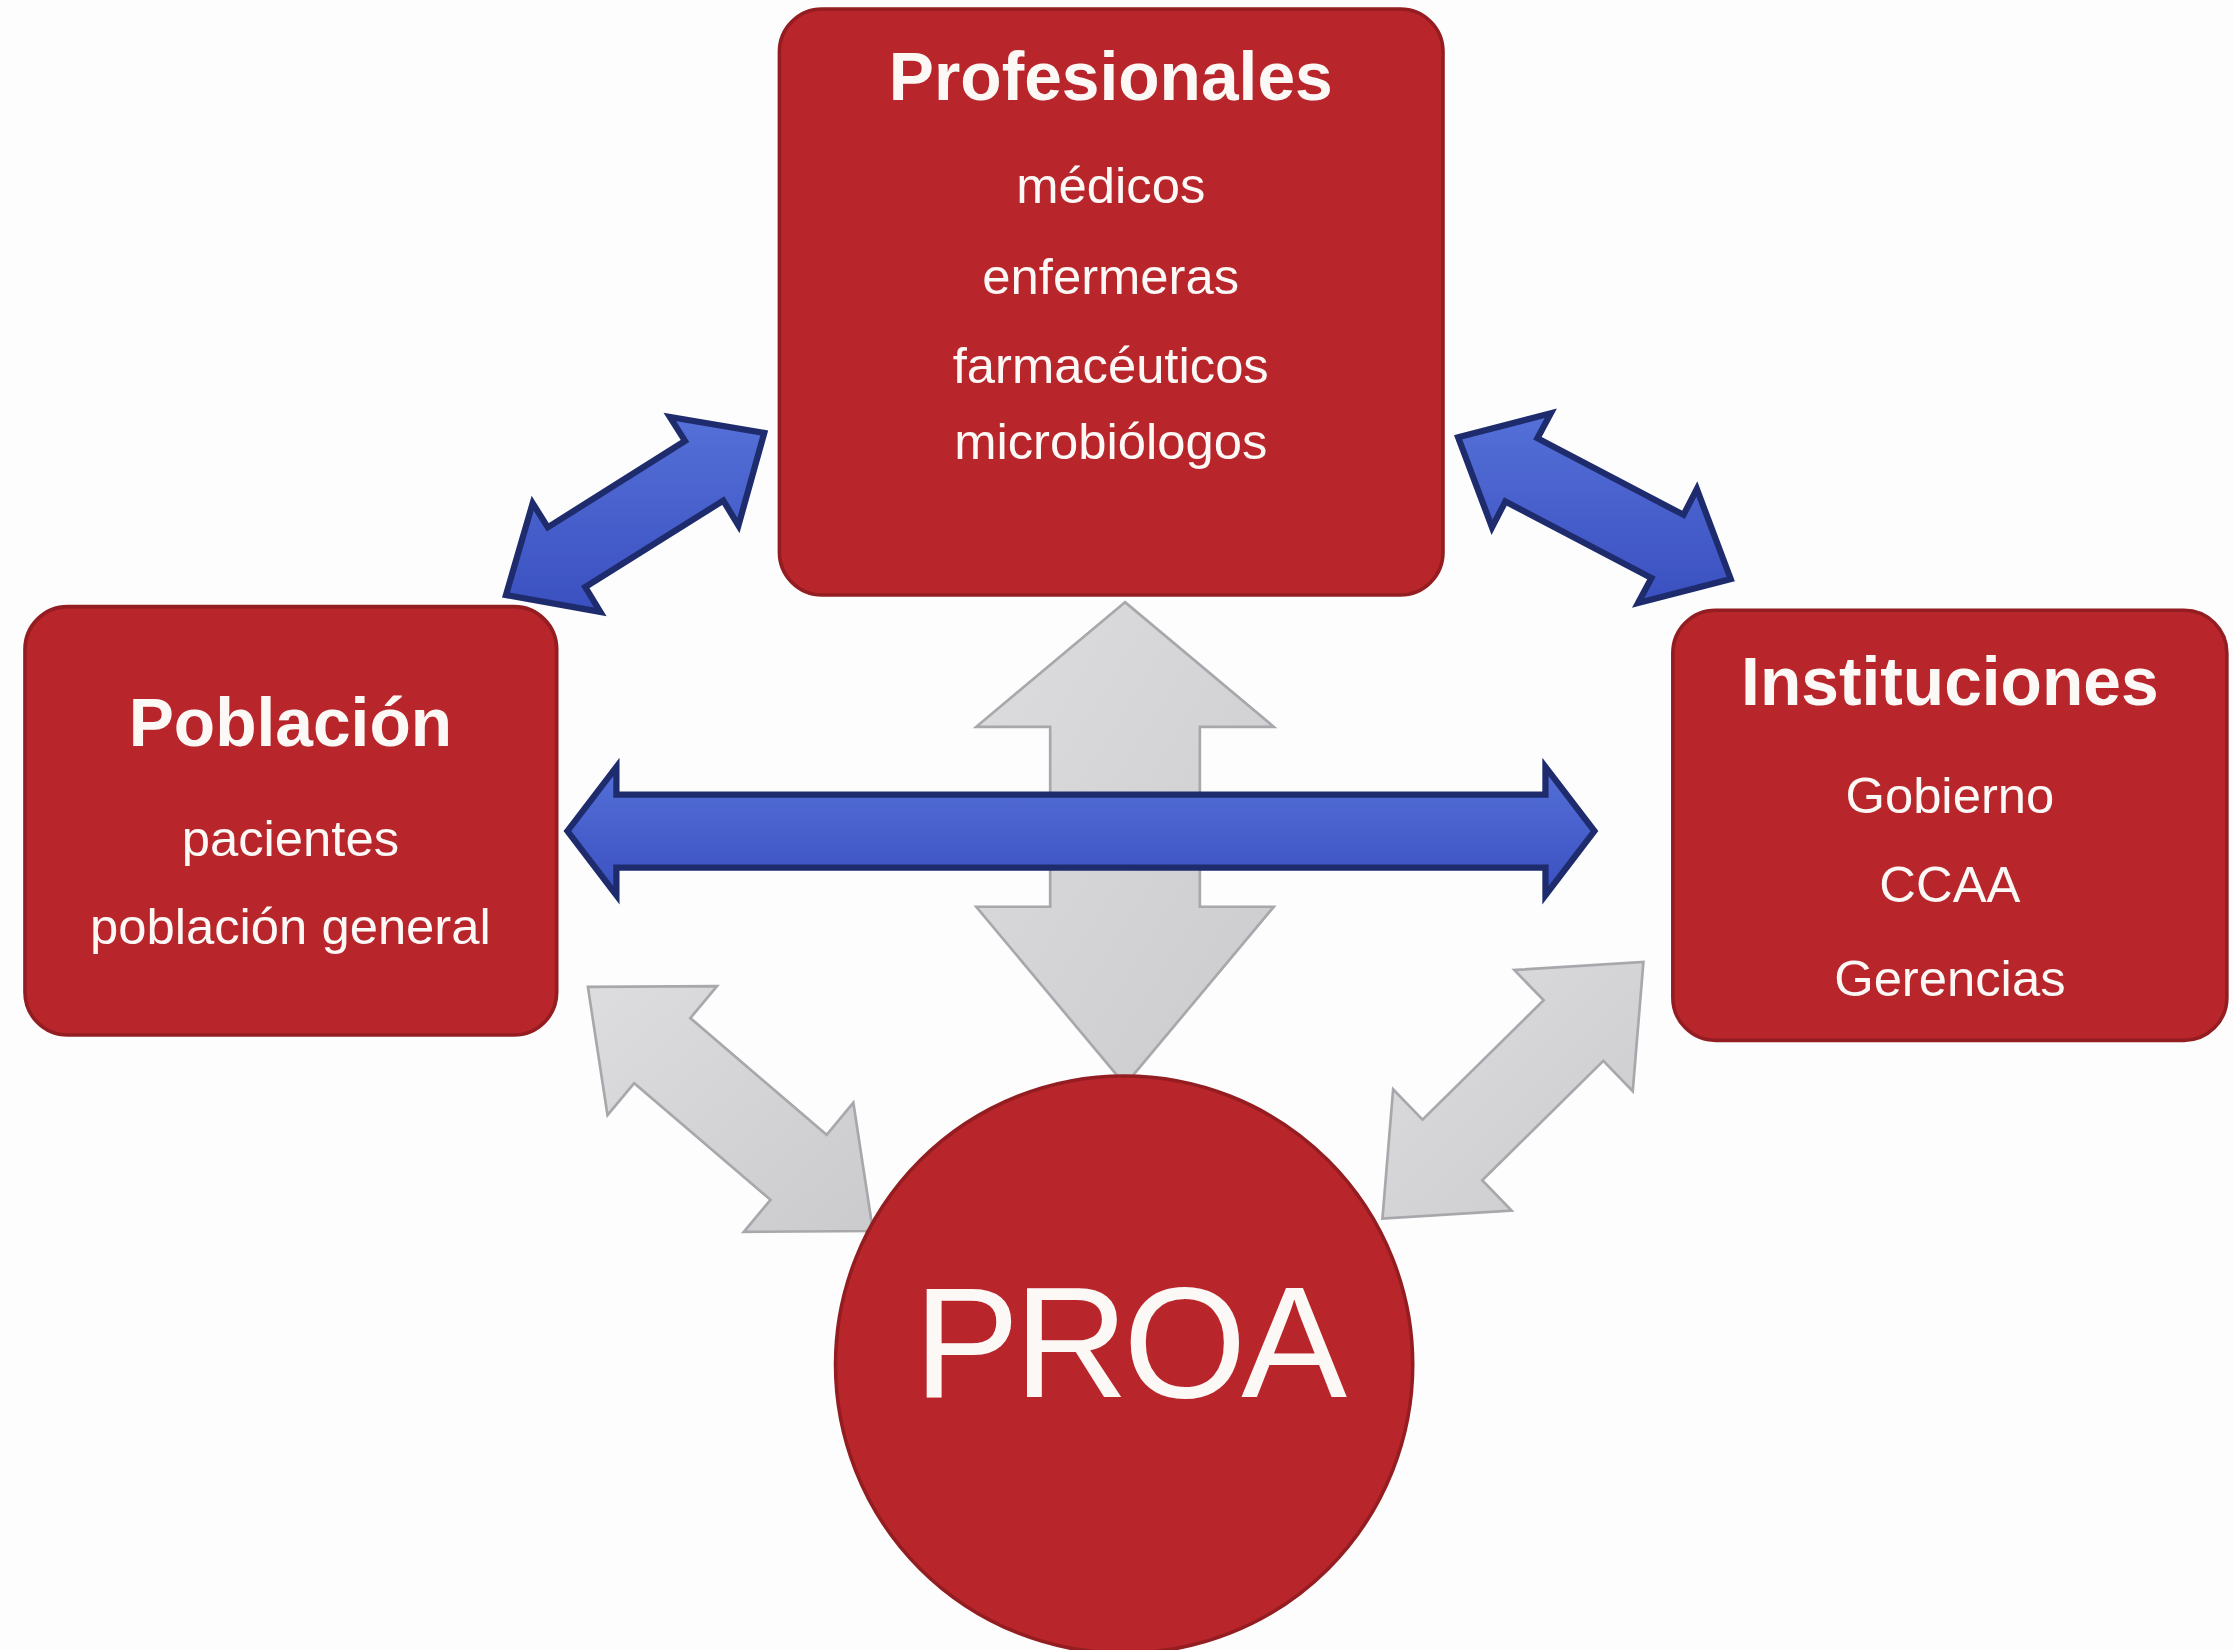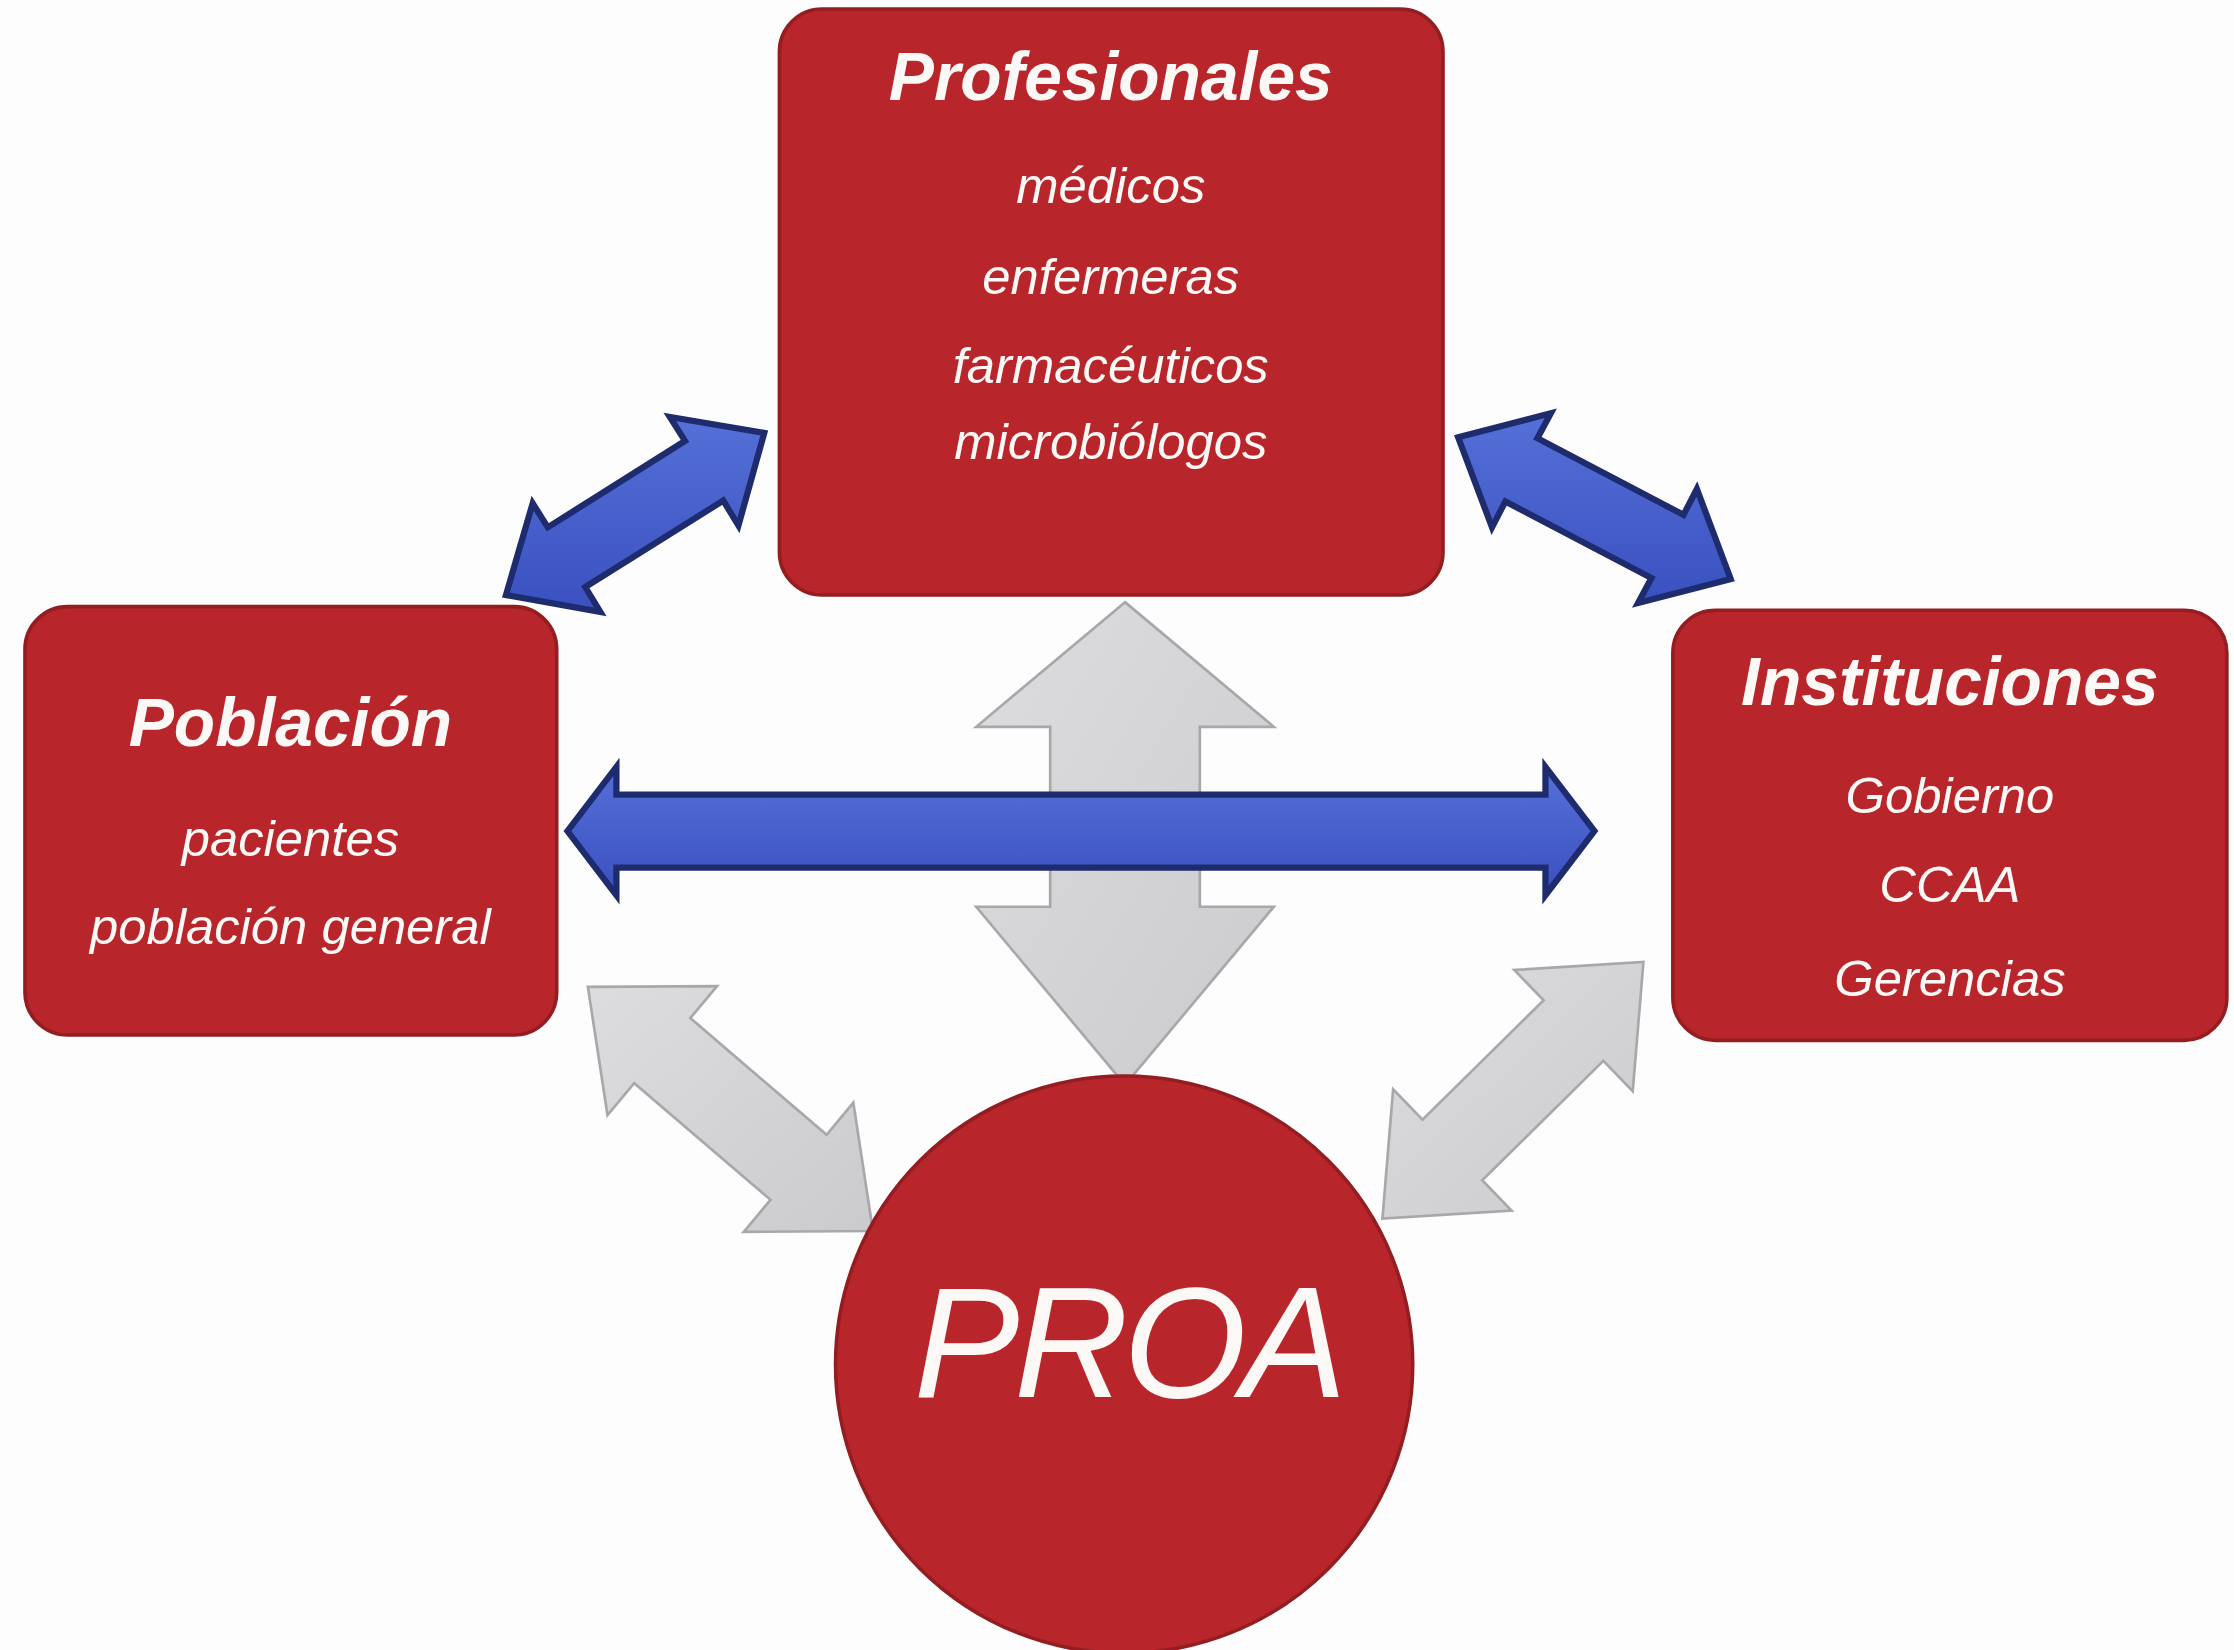--- a/index.html
+++ b/index.html
@@ -1,16 +1,16 @@
 <!DOCTYPE html>
 <html style="font-size:14.3px"><head>
 <meta charset="utf-8">
 <style>
   html,body{margin:0;padding:0;background:#fdfdfd;}
-  .diagram-wrap{width:100%;max-width:2235px;margin:0 auto;font-style:italic;}
+  .diagram-wrap{width:100%;max-width:2235px;margin:0 auto;}
   svg{display:block;width:100%;height:auto;background:#fdfdfd;}
   .node-box{stroke:#941d21;stroke-width:4;}
   .node-title{font-family:"Liberation Sans", sans-serif;font-weight:700;font-size:76px;fill:#fbf8f6;text-anchor:middle;}
   .node-item{font-family:"Liberation Sans", sans-serif;font-weight:400;font-size:57px;fill:#fbf8f6;text-anchor:middle;}
   .proa-label{font-family:"Liberation Sans", sans-serif;font-weight:400;font-size:178px;letter-spacing:-6px;fill:#fbf8f6;text-anchor:middle;}
   .blue-arrow{fill:url(#gradBlue);stroke:#1e2c6e;stroke-width:7;stroke-linejoin:miter;}
   .gray-arrow{fill:url(#gradGray);stroke:#a8a7ab;stroke-width:3;stroke-linejoin:miter;}
 </style>
 </head>
 <body>

